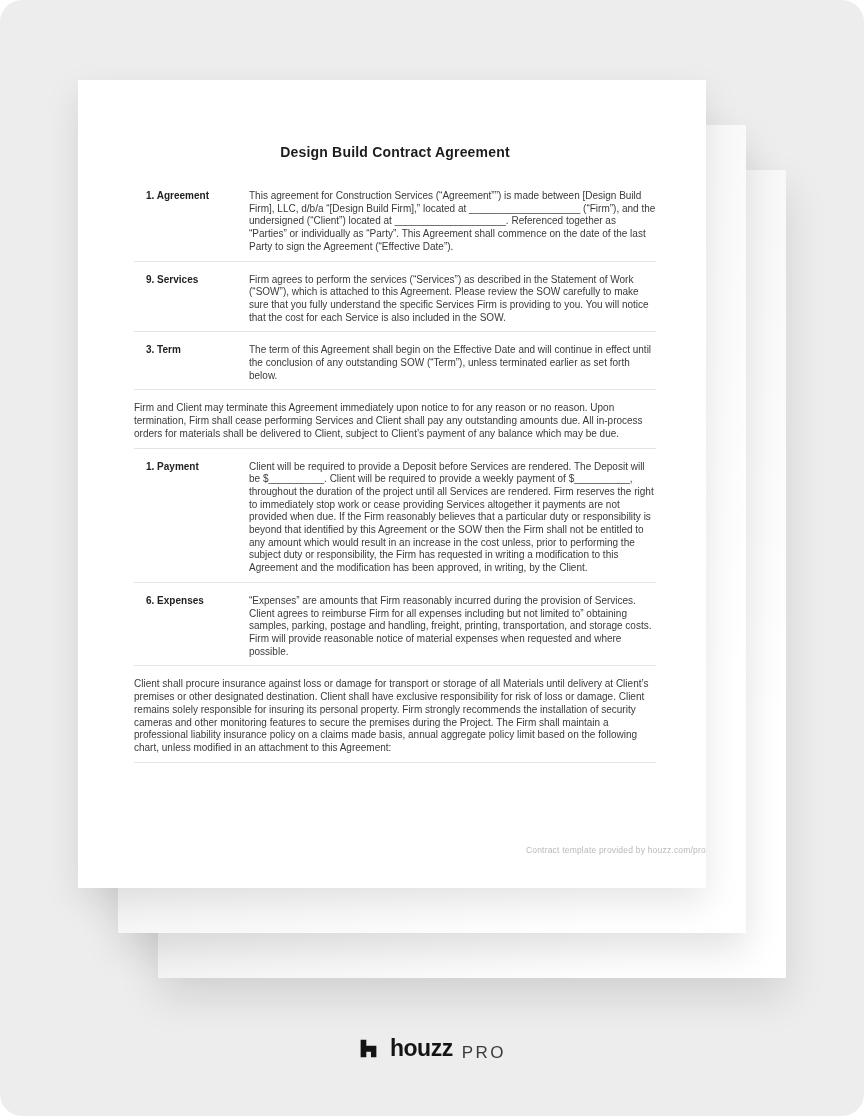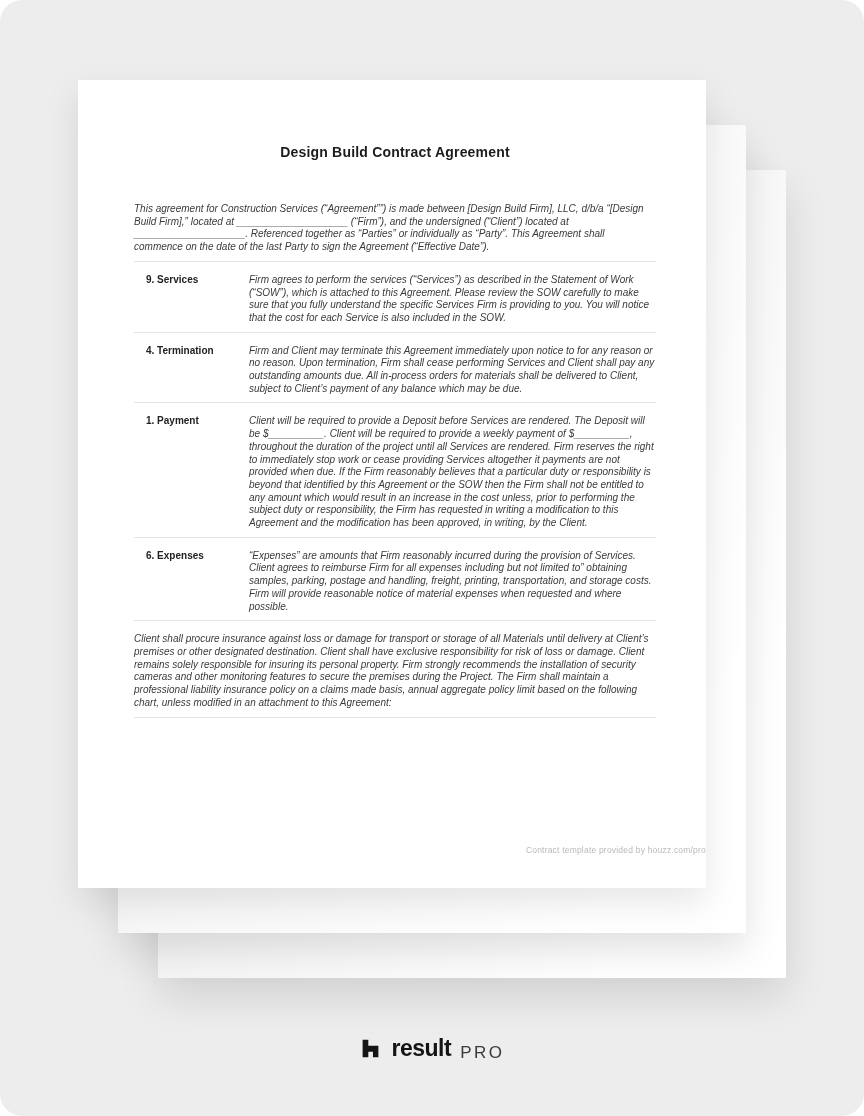--- a/index.html
+++ b/index.html
@@ -18,32 +18,31 @@
     left:118px; top:125px;
     background:linear-gradient(120deg,#e9e9e9 0%,#f7f7f7 45%,#ffffff 85%);
     box-shadow:0 16px 36px rgba(0,0,0,.12);
   }
   .page--main {
     left:78px; top:80px; background:#ffffff;
     box-shadow:0 14px 34px rgba(0,0,0,.10);
     padding:64px 50px 0 56px; box-sizing:border-box;
   }
   .doc-title {
-    margin:0 0 31px 0; text-align:center;
+    margin:0 0 18px 0; text-align:center;
     font-size:14px; font-weight:bold; color:#1c1c1c; letter-spacing:.2px;
   }
   .row { display:flex; padding:12px 0 7px 0; border-bottom:1px solid #e4e4e4; }
   .row-label {
     flex:0 0 115px; padding-left:12px; box-sizing:border-box;
     font-size:10px; font-weight:bold; line-height:12.7px; color:#222222;
   }
   .row-body {
     flex:1; font-size:10px; line-height:12.7px; color:#3a3a3a;
     word-break:break-word;
-    font-style:italic;
   }
   .footer-note {
     position:absolute; left:0; right:0; bottom:33px;
     text-align:right; font-size:8.5px; color:#b9b9b9; letter-spacing:.2px;
   }
   .brand {
     position:absolute; left:0; right:0; top:1033px; height:30px;
     display:flex; align-items:center; justify-content:center; gap:11px;
   }
   .brand-icon { width:21px; height:21px; display:block; }
@@ -61,31 +60,35 @@
 
 <div class="canvas">
 
   <div class="page page--back2"></div>
   <div class="page page--back1"></div>
 
   <div class="page page--main">
     <h1 class="doc-title">Design Build Contract Agreement</h1>
 
     <div class="row">
+      <div class="row-label">1. Agreement</div>
       <div class="row-body">This agreement for Construction Services (“Agreement””) is made between [Design Build Firm], LLC, d/b/a “[Design Build Firm],” located at ____________________ (“Firm”), and the undersigned (“Client”) located at ____________________. Referenced together as “Parties” or individually as “Party”. This Agreement shall commence on the date of the last Party to sign the Agreement (“Effective Date”).</div>
     </div>
 
     <div class="row">
       <div class="row-label">9. Services</div>
       <div class="row-body">Firm agrees to perform the services (“Services”) as described in the Statement of Work (“SOW”), which is attached to this Agreement. Please review the SOW carefully to make sure that you fully understand the specific Services Firm is providing to you. You will notice that the cost for each Service is also included in the SOW.</div>
     </div>
 
+    <div class="row">
+      <div class="row-label">3. Term</div>
+      <div class="row-body">The term of this Agreement shall begin on the Effective Date and will continue in effect until the conclusion of any outstanding SOW (“Term”), unless terminated earlier as set forth below.</div>
+    </div>
 
     <div class="row">
-      <div class="row-label">4. Termination</div>
       <div class="row-body">Firm and Client may terminate this Agreement immediately upon notice to for any reason or no reason. Upon termination, Firm shall cease performing Services and Client shall pay any outstanding amounts due. All in-process orders for materials shall be delivered to Client, subject to Client’s payment of any balance which may be due.</div>
     </div>
 
     <div class="row">
       <div class="row-label">1. Payment</div>
       <div class="row-body">Client will be required to provide a Deposit before Services are rendered. The Deposit will be $__________. Client will be required to provide a weekly payment of $__________, throughout the duration of the project until all Services are rendered. Firm reserves the right to immediately stop work or cease providing Services altogether it payments are not provided when due. If the Firm reasonably believes that a particular duty or responsibility is beyond that identified by this Agreement or the SOW then the Firm shall not be entitled to any amount which would result in an increase in the cost unless, prior to performing the subject duty or responsibility, the Firm has requested in writing a modification to this Agreement and the modification has been approved, in writing, by the Client.</div>
     </div>
 
     <div class="row">
       <div class="row-label">6. Expenses</div>
@@ -96,17 +99,17 @@
       <div class="row-body">Client shall procure insurance against loss or damage for transport or storage of all Materials until delivery at Client’s premises or other designated destination. Client shall have exclusive responsibility for risk of loss or damage. Client remains solely responsible for insuring its personal property. Firm strongly recommends the installation of security cameras and other monitoring features to secure the premises during the Project. The Firm shall maintain a professional liability insurance policy on a claims made basis, annual aggregate policy limit based on the following chart, unless modified in an attachment to this Agreement:</div>
     </div>
 
     <div class="footer-note">Contract template provided by houzz.com/pro</div>
   </div>
 
   <div class="brand">
     <svg class="brand-icon" viewBox="0 0 24 24" aria-hidden="true">
       <path fill="#141414" d="M3 22 L3 2 L9.5 2 L9.5 8.8 L21 8.8 L21 22 L14.8 22 L14.8 15.6 L9.5 15.6 L9.5 22 Z"></path>
     </svg>
-    <span class="brand-word">result</span>
+    <span class="brand-word">houzz</span>
     <span class="brand-suffix">PRO</span>
   </div>
 
 </div>
 
 </body></html>

